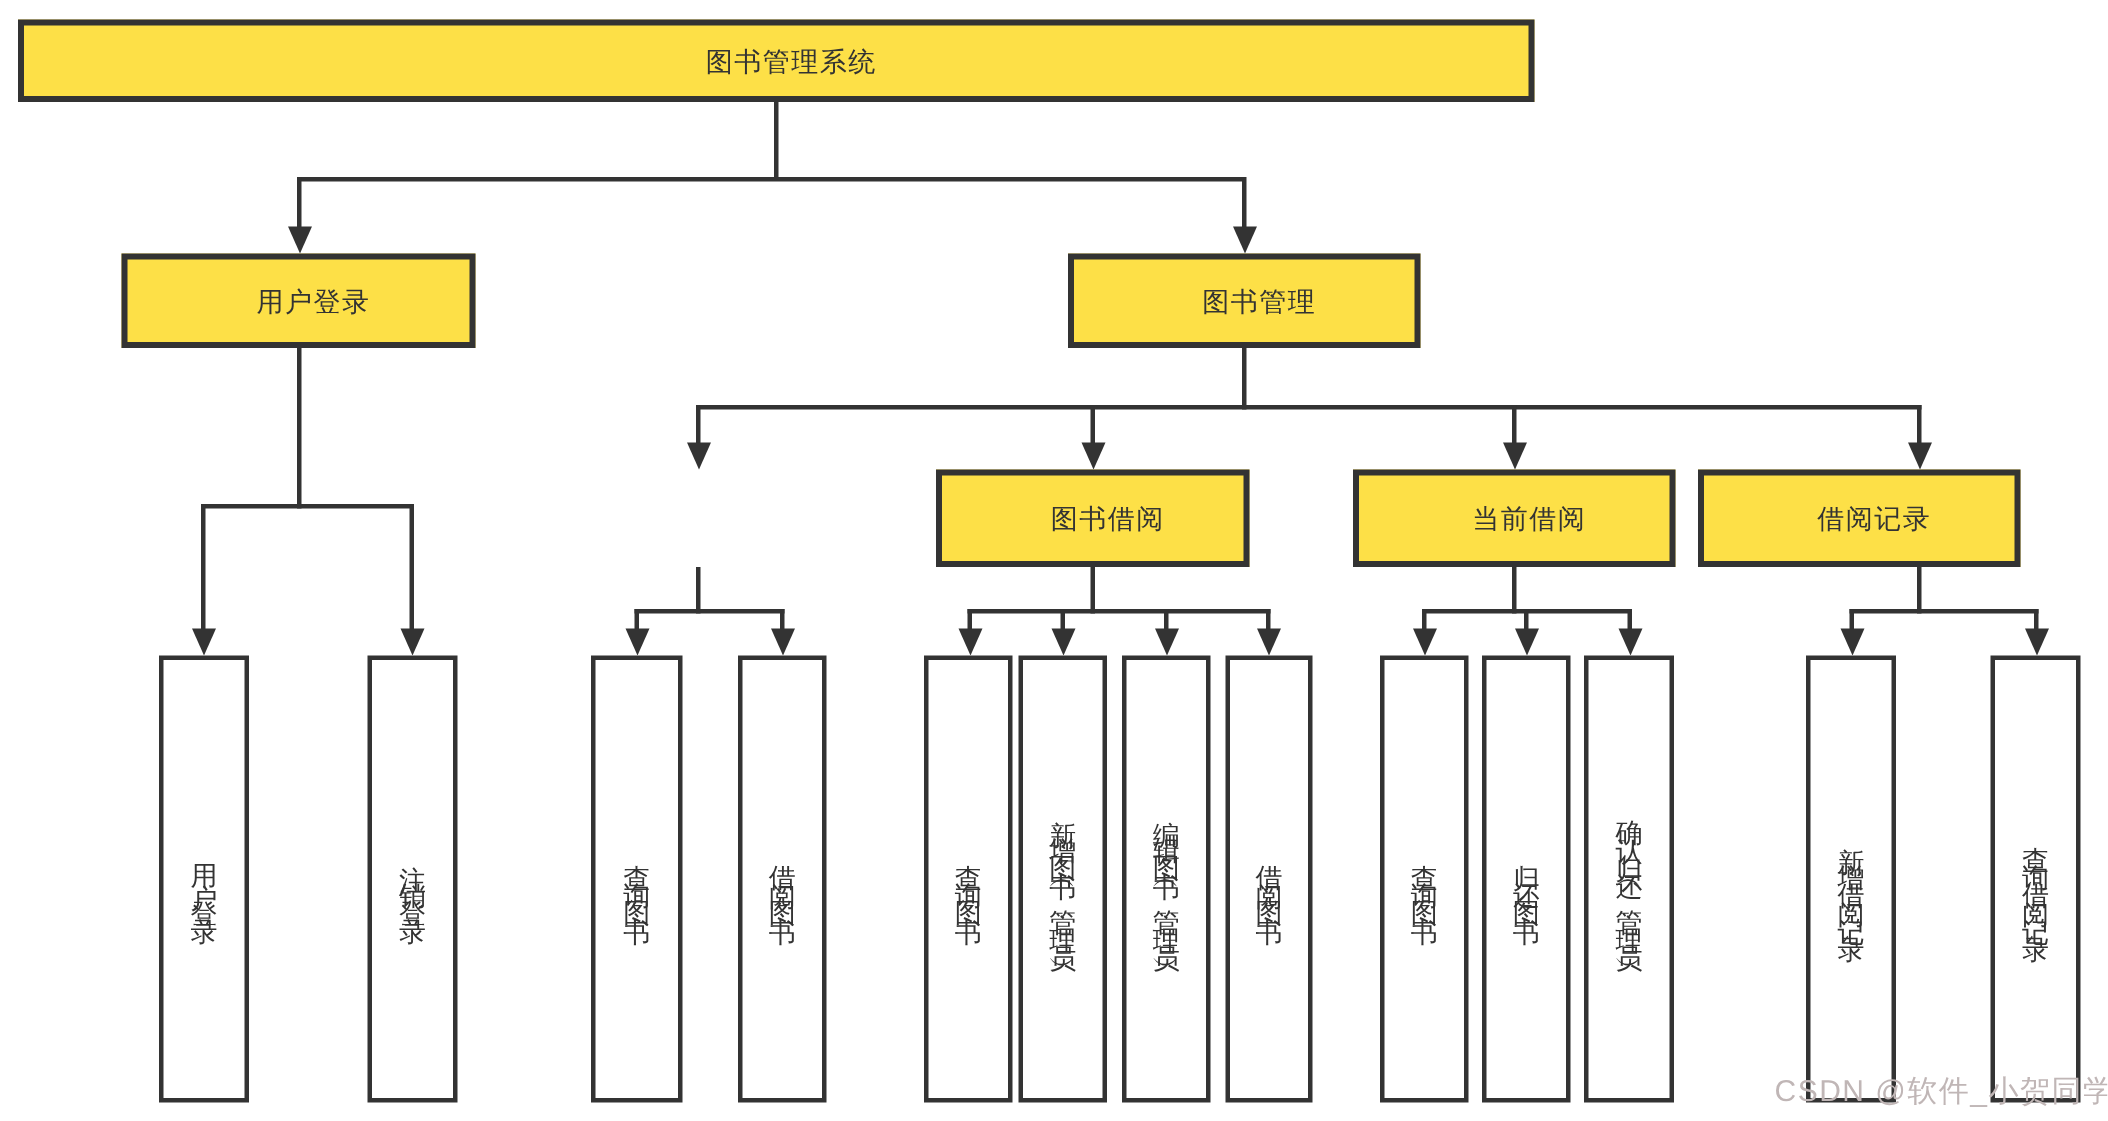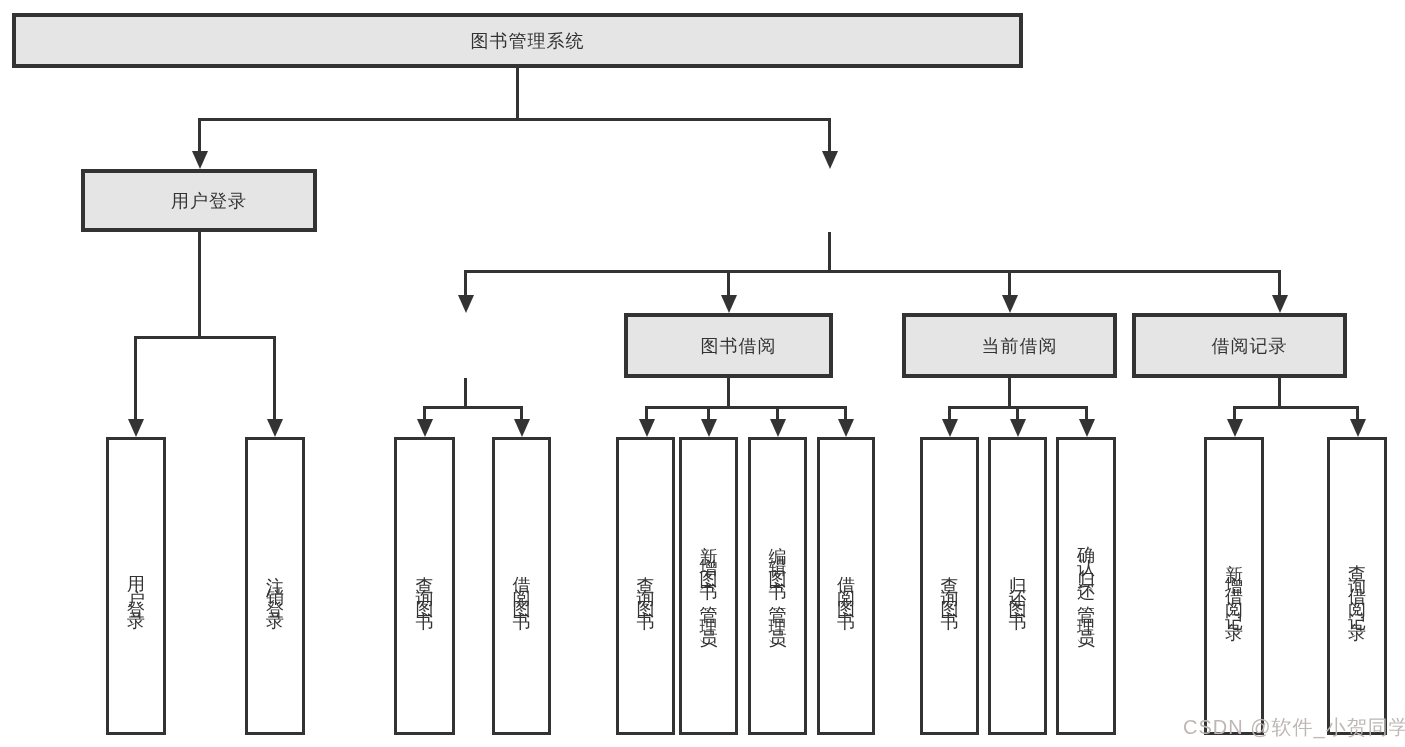--- a/index.html
+++ b/index.html
@@ -8,21 +8,21 @@
     width:1405px;height:747px;
     background:#ffffff;
     font-family:"Liberation Sans","DejaVu Sans",sans-serif;
     color:#333333;
     overflow:hidden;
   }
   .hbox{
     position:absolute;
     box-sizing:border-box;
     border:4px solid #333333;
-    background:#e5e5e5;
+    background:#fde047;
     display:flex;align-items:center;justify-content:center;
     font-size:18px;
     letter-spacing:1px;
     white-space:nowrap;
     padding-left:20px;
   }
   .leaf{
     position:absolute;
     box-sizing:border-box;
     top:437px;height:298px;
@@ -66,20 +66,23 @@
 
   <div class="lv" style="left:516px;top:68px;height:50px;"></div>
   <div class="lh" style="left:198px;top:118px;width:632px;"></div>
   <div class="lv" style="left:198px;top:118px;height:36px;"></div>
   <div class="arrow" style="left:192px;top:151px;"></div>
   <div class="lv" style="left:828px;top:118px;height:36px;"></div>
   <div class="arrow" style="left:822px;top:151px;"></div>
 
   <div class="hbox" style="left:81px;top:169px;width:236px;height:63px;">
     <span>用户登录</span>
+  </div>
+  <div class="hbox" style="left:712px;top:169px;width:235px;height:63px;">
+    <span>图书管理</span>
   </div>
 
   <div class="lv" style="left:198px;top:232px;height:107px;"></div>
   <div class="lh" style="left:134px;top:336px;width:142px;"></div>
   <div class="lv" style="left:134px;top:336px;height:86px;"></div>
   <div class="arrow" style="left:128px;top:419px;"></div>
   <div class="lv" style="left:273px;top:336px;height:86px;"></div>
   <div class="arrow" style="left:267px;top:419px;"></div>
 
   <div class="lv" style="left:828px;top:232px;height:41px;"></div>

